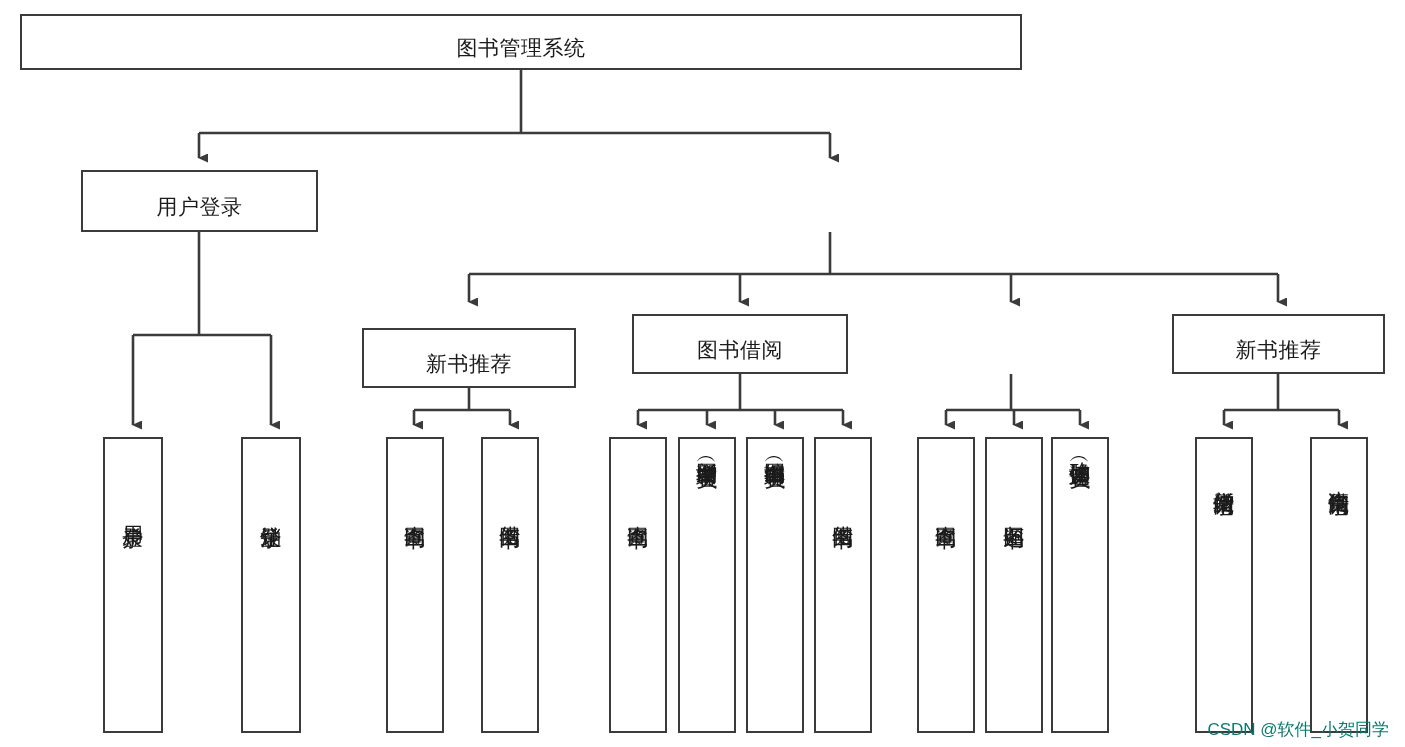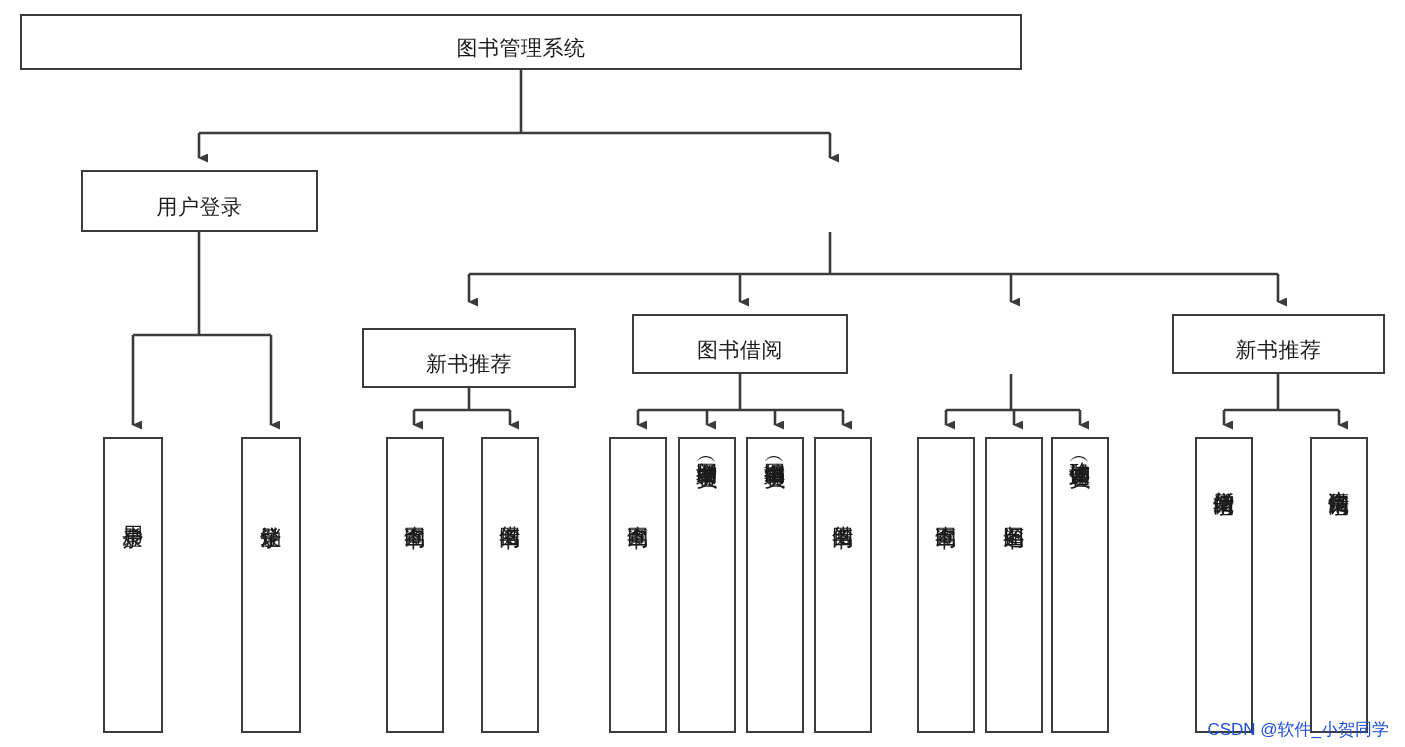--- a/index.html
+++ b/index.html
@@ -58,21 +58,21 @@
     font-size: 21px;
     line-height: 1.12;
     letter-spacing: 1px;
     white-space: nowrap;
   }
   .watermark {
     position: absolute;
     right: 16px;
     bottom: 6px;
     font-size: 17px;
-    color: #1d4ed8;
+    color: #0f766e;
     z-index: 5;
     white-space: nowrap;
     font-family: "Liberation Sans", "DejaVu Sans", sans-serif;
   }
 </style>
 </head>
 <body>
 
 <div id="canvas">
 

